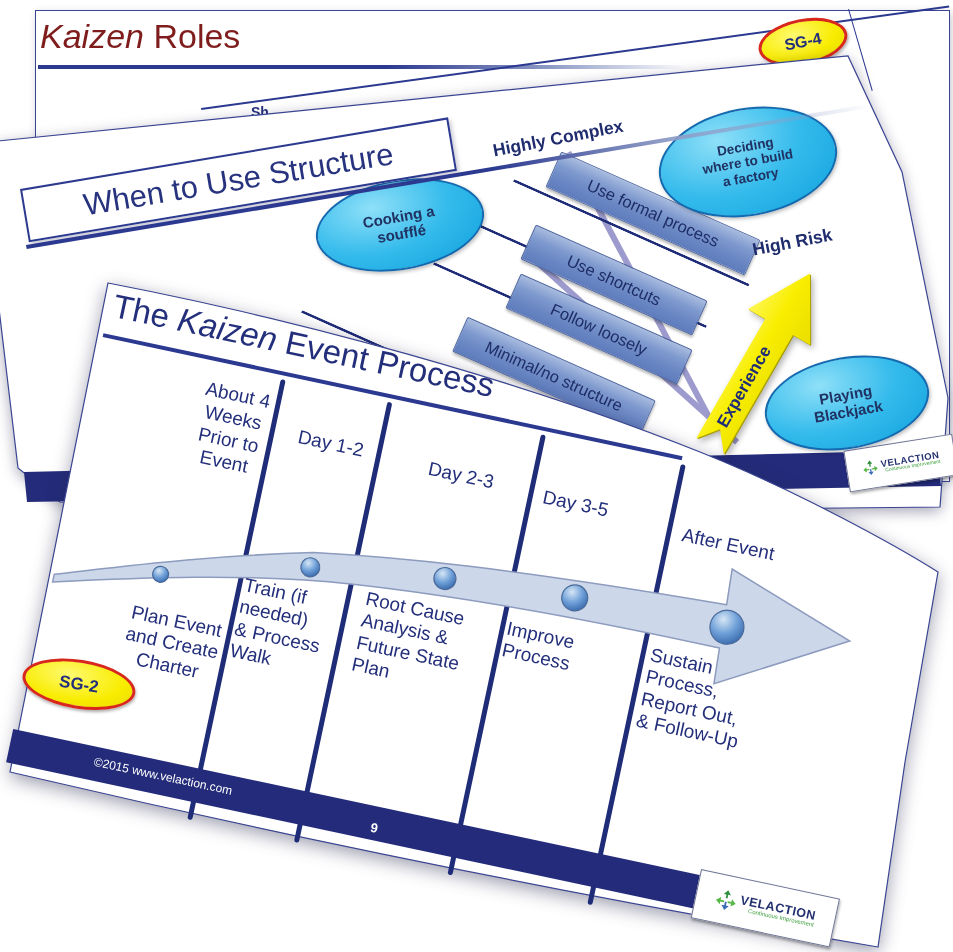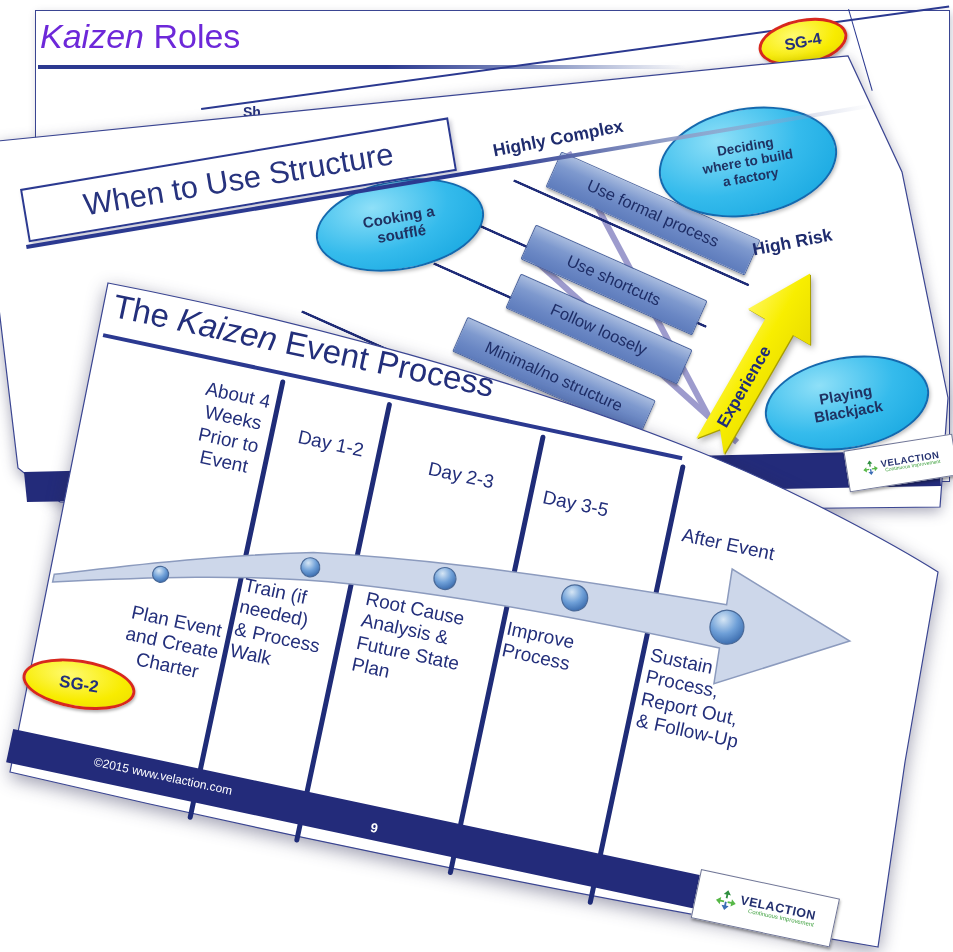--- a/index.html
+++ b/index.html
@@ -2,21 +2,21 @@
 <html><head>
 <meta charset="utf-8">
 <style>
   html,body{margin:0;padding:0;background:#fff;}
   .canvas{position:relative;width:953px;height:952px;overflow:hidden;background:#fff;
           font-family:"Liberation Sans",sans-serif;}
   .abs{position:absolute;}
   
   .slide-back{left:35px;top:10px;width:913px;height:470px;background:#fff;
               border:1px solid #3A4592;box-shadow:2px 3px 8px rgba(40,40,80,.25);}
-  .kr-title{left:4px;top:6px;font-size:34px;color:#6d28d9;}
+  .kr-title{left:4px;top:6px;font-size:34px;color:#7f1d1d;}
   .kr-underline{left:2px;top:54px;width:830px;height:4px;
     background:linear-gradient(90deg,#2B3990 0%,#2B3990 42%,#8F9CC6 62%,rgba(160,170,205,0) 78%);}
   .kr-line{height:0;border-top:2px solid #2B3990;transform-origin:0 0;}
   .frag{font-size:14px;color:#232F7B;font-weight:bold;}
   
   .badge{display:flex;align-items:center;justify-content:center;border-radius:50%;
          background:radial-gradient(ellipse at 40% 30%,#FFFA70,#F8EC00 60%,#E8D800);
          border:3px solid #D8281E;color:#232F7B;font-weight:bold;
          box-shadow:1px 2px 3px rgba(0,0,0,.3);}
   
@@ -66,21 +66,21 @@
 </head>
 <body>
 
 <div class="canvas">
 
   <div class="abs slide-back">
     <div class="abs kr-title"><i>Kaizen</i><span> Roles</span></div>
     <div class="abs kr-underline"></div>
     <div class="abs kr-line" style="left:165px;top:97px;width:755px;transform:rotate(-7.8deg);"></div>
     <div class="abs kr-line" style="left:813px;top:-2px;width:85px;transform:rotate(73.8deg);border-top-width:1.5px;"></div>
-    <div class="abs frag" style="left:207px;top:93px;">Sh</div>
+    <div class="abs frag" style="left:215px;top:93px;">Sh</div>
     <div class="abs badge" style="left:722px;top:8px;width:84px;height:40px;font-size:16px;transform:rotate(-11deg);">
         <span>SG-4</span>
       </div>
   </div>
 
   <svg class="abs" style="left:0;top:0;" width="953" height="952" viewBox="0 0 953 952">
     <path d="M-2 141 C 250 117 550 84 848 56 L 902 172 L 948 398 L 940 507 C 650 511 300 508 60 502 L 18 468 L -2 300 Z" fill="#ffffff" stroke="#3A4592" stroke-width="1.2" style="filter:drop-shadow(0 4px 7px rgba(40,40,80,.4));"></path>
     <path d="M24 472 L 938 450 L 941 486 L 27 502 Z" fill="#232B7A"></path>
   </svg>
 

